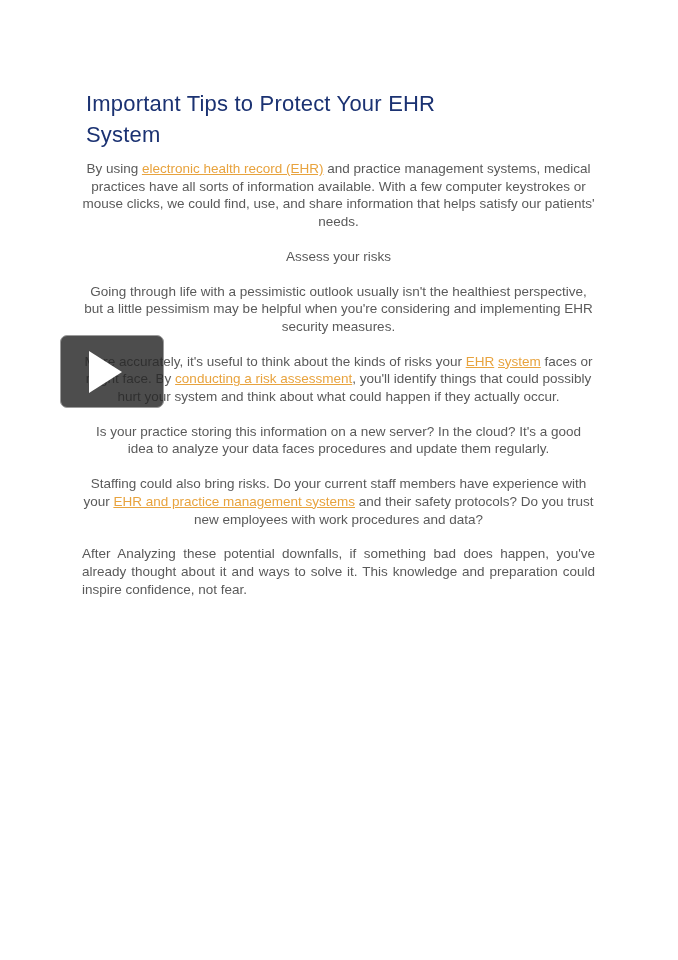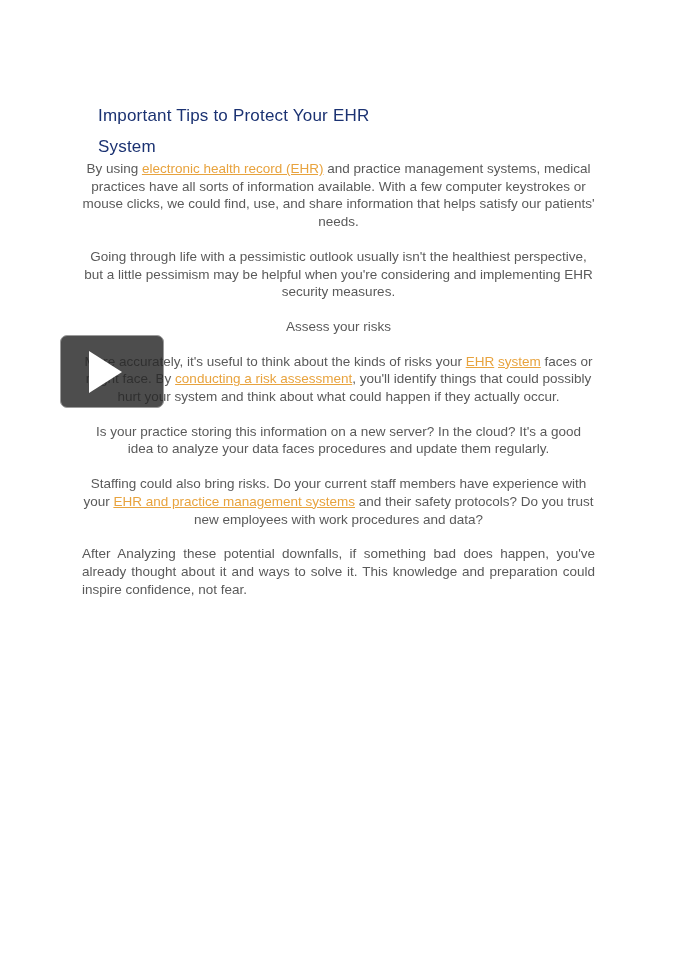--- a/index.html
+++ b/index.html
@@ -19,23 +19,23 @@
     left: 0; top: 0;
     width: 678px;
     height: 960px;
     background: #ffffff;
   }
   .title {
     position: absolute;
     left: 82px;
     top: 84px;
     width: 520px;
-    margin: 16px;
+    margin: 4px;
     color: #1b3272;
-    font-size: 17px;
+    font-size: 22px;
     line-height: 31px;
     font-weight: 400;
     letter-spacing: 0.2px;
   }
   .content {
     position: absolute;
     left: 82px;
     top: 160px;
     width: 513px;
     color: #5a5a5a;
@@ -81,22 +81,22 @@
 </style>
 </head>
 <body>
 
 <div class="page">
 
   <h1 class="title"><span>Important Tips to Protect Your EHR</span><br><span>System</span></h1>
 
   <div class="content" id="article-content">
       <p><span>By using </span><a class="inline-link">electronic health record (EHR)</a><span> and practice management systems, medical practices have all sorts of information available.  With a few computer keystrokes or mouse clicks, we could find, use, and share information that helps satisfy our patients' needs.</span></p>
+      <p><span>Assess your risks</span></p>
       <p><span>Going through life with a pessimistic outlook usually isn't the healthiest perspective, but a little pessimism may be helpful when you're considering and implementing EHR security measures.</span></p>
-      <p><span>Assess your risks</span></p>
       <p><span>More accurately, it's useful to think about the kinds of risks your </span><a class="inline-link">EHR</a><span> </span><a class="inline-link">system</a><span> faces or might face. By </span><a class="inline-link">conducting a risk assessment</a><span>, you'll identify things that could possibly hurt your system and think about what could happen if they actually occur.</span></p>
       <p><span>Is your practice storing this information on a new server? In the cloud? It's a good idea to analyze your data faces procedures and update them regularly.</span></p>
       <p><span>Staffing could also bring risks. Do your current staff members have experience with your </span><a class="inline-link">EHR and practice management systems</a><span> and their safety protocols? Do you trust new employees with work procedures and data?</span></p>
       <p class="justify"><span>After Analyzing these potential downfalls, if something bad does happen, you've already thought about it and ways to solve it. This knowledge and preparation could inspire confidence, not fear.</span></p>
     </div>
 
   <div class="video-overlay">
     <div class="play-triangle"></div>
   </div>
 

